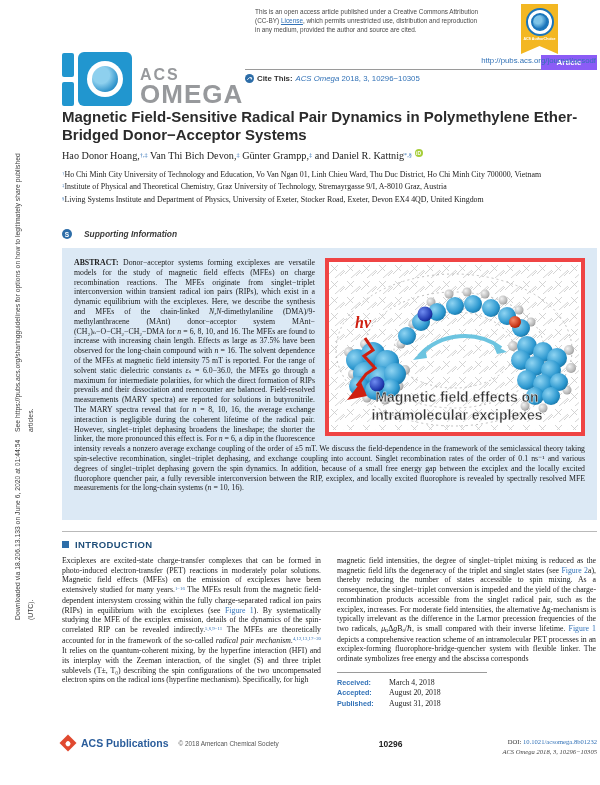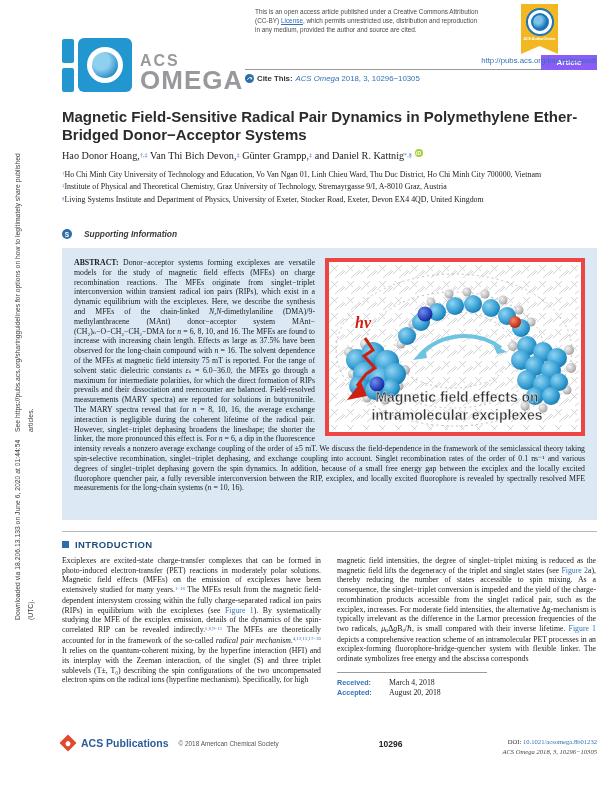--- a/index.html
+++ b/index.html
@@ -21,21 +21,21 @@
     font-family:"Liberation Sans","DejaVu Sans",sans-serif;font-size:6.4px;line-height:1.4;color:#4a4a4a;}
   
   .ribbon{position:absolute;left:521px;top:4px;width:37px;height:50px;background:#f3b722;
     clip-path:polygon(0 0,100% 0,100% 100%,50% 84%,0 100%);text-align:center;}
   .ribbon .circ{margin:4px auto 0;width:24px;height:24px;border-radius:50%;background:#fff;
     border:2px solid #1b75bb;display:flex;align-items:center;justify-content:center;}
   .ribbon .swirl{width:14px;height:14px;border-radius:50%;background:
     radial-gradient(circle at 35% 35%, #7fc4e8 0 30%, #1b75bb 70%);border:2px solid #1b75bb;}
   .ribbon .lbl{font-family:"Liberation Sans",sans-serif;font-size:3.6px;color:#fff;font-weight:bold;margin-top:1px;}
   
-  .logo{position:absolute;left:62px;top:38px;display:flex;align-items:flex-end;}
+  .logo{position:absolute;left:62px;top:52px;display:flex;align-items:flex-end;}
   .logo .frag{display:flex;flex-direction:column;gap:5px;margin-right:4px;}
   .logo .frag div{width:12px;height:24px;background:#2196cf;border-radius:2px;}
   .logo .sq{width:54px;height:54px;background:#2196cf;border-radius:6px;display:flex;align-items:center;justify-content:center;}
   .logo .ring{width:36px;height:36px;border-radius:50%;background:#fff;display:flex;align-items:center;justify-content:center;}
   .logo .inner{width:26px;height:26px;border-radius:50%;background:radial-gradient(circle at 35% 35%,#8ed0ee 0 35%,#1b85c2 80%);}
   .brand{margin-left:8px;font-family:"Liberation Sans","DejaVu Sans",sans-serif;font-weight:bold;color:#97999c;line-height:0.9;}
   .brand .t1{font-size:16px;letter-spacing:2px;}
   .brand .t2{font-size:26px;letter-spacing:1px;}
   .hdr-rule{position:absolute;left:245px;top:69px;width:296px;height:1px;background:#9a9a9a;}
   .article-badge{position:absolute;left:541px;top:55px;width:56px;height:15px;background:#8b5cf6;color:#fff;
@@ -282,20 +282,24 @@
       <div class="dates">
         <div class="rule"></div>
         <div class="date-row">
           <span class="dl">Received:</span>
           <span class="dv">March 4, 2018</span>
         </div>
         <div class="date-row">
           <span class="dl">Accepted:</span>
           <span class="dv">August 20, 2018</span>
         </div>
+        <div class="date-row">
+          <span class="dl">Published:</span>
+          <span class="dv">August 31, 2018</span>
+        </div>
       </div>
     </div>
   </div>
 
   <div class="footer">
     <div style="display:flex;align-items:flex-start;">
       <div class="acs-pub">
         <span class="diamond">
             <i></i>
           </span>

